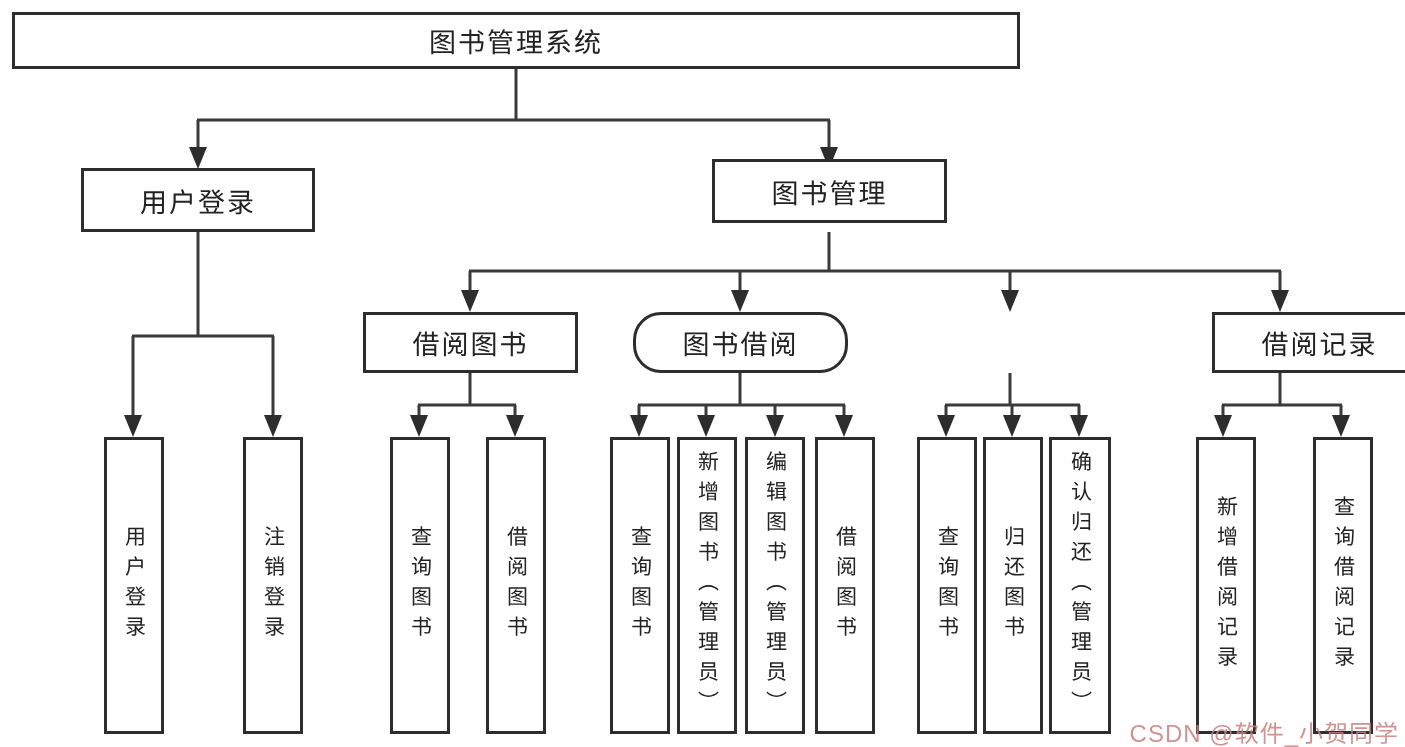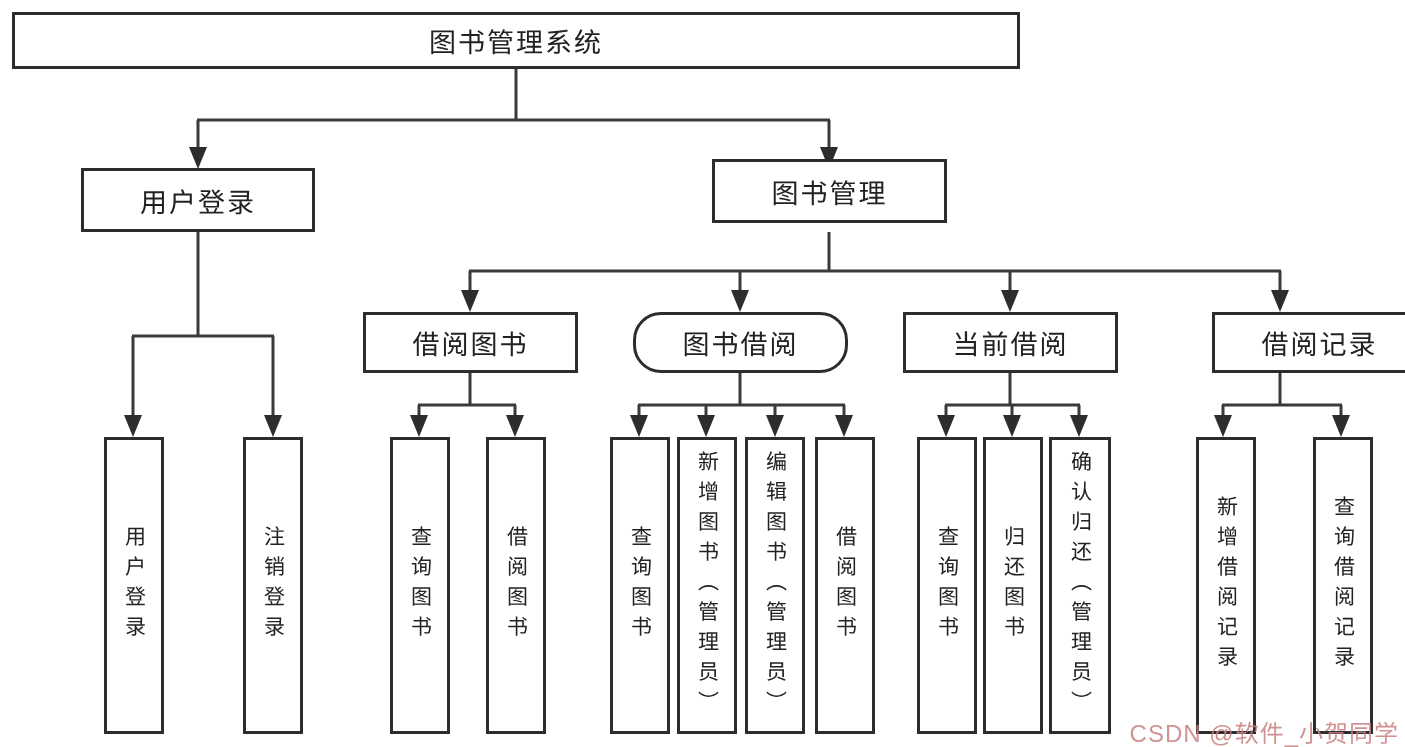--- a/index.html
+++ b/index.html
@@ -119,23 +119,20 @@
   <div class="box n-bookmgmt">
     <span class="h-label">图书管理</span>
   </div>
 
   <div class="box lvl3 n-newbook">
     <span class="h-label">借阅图书</span>
   </div>
   <div class="box lvl3 n-borrow">
     <span class="h-label">图书借阅</span>
   </div>
-  <div class="box lvl3 n-current">
-    <span class="h-label">当前借阅</span>
-  </div>
   <div class="box lvl3 n-records">
     <span class="h-label">借阅记录</span>
   </div>
 
   <div class="box leaf l1">
     <span class="v-label">用户登录</span>
   </div>
   <div class="box leaf l2">
     <span class="v-label">注销登录</span>
   </div>

